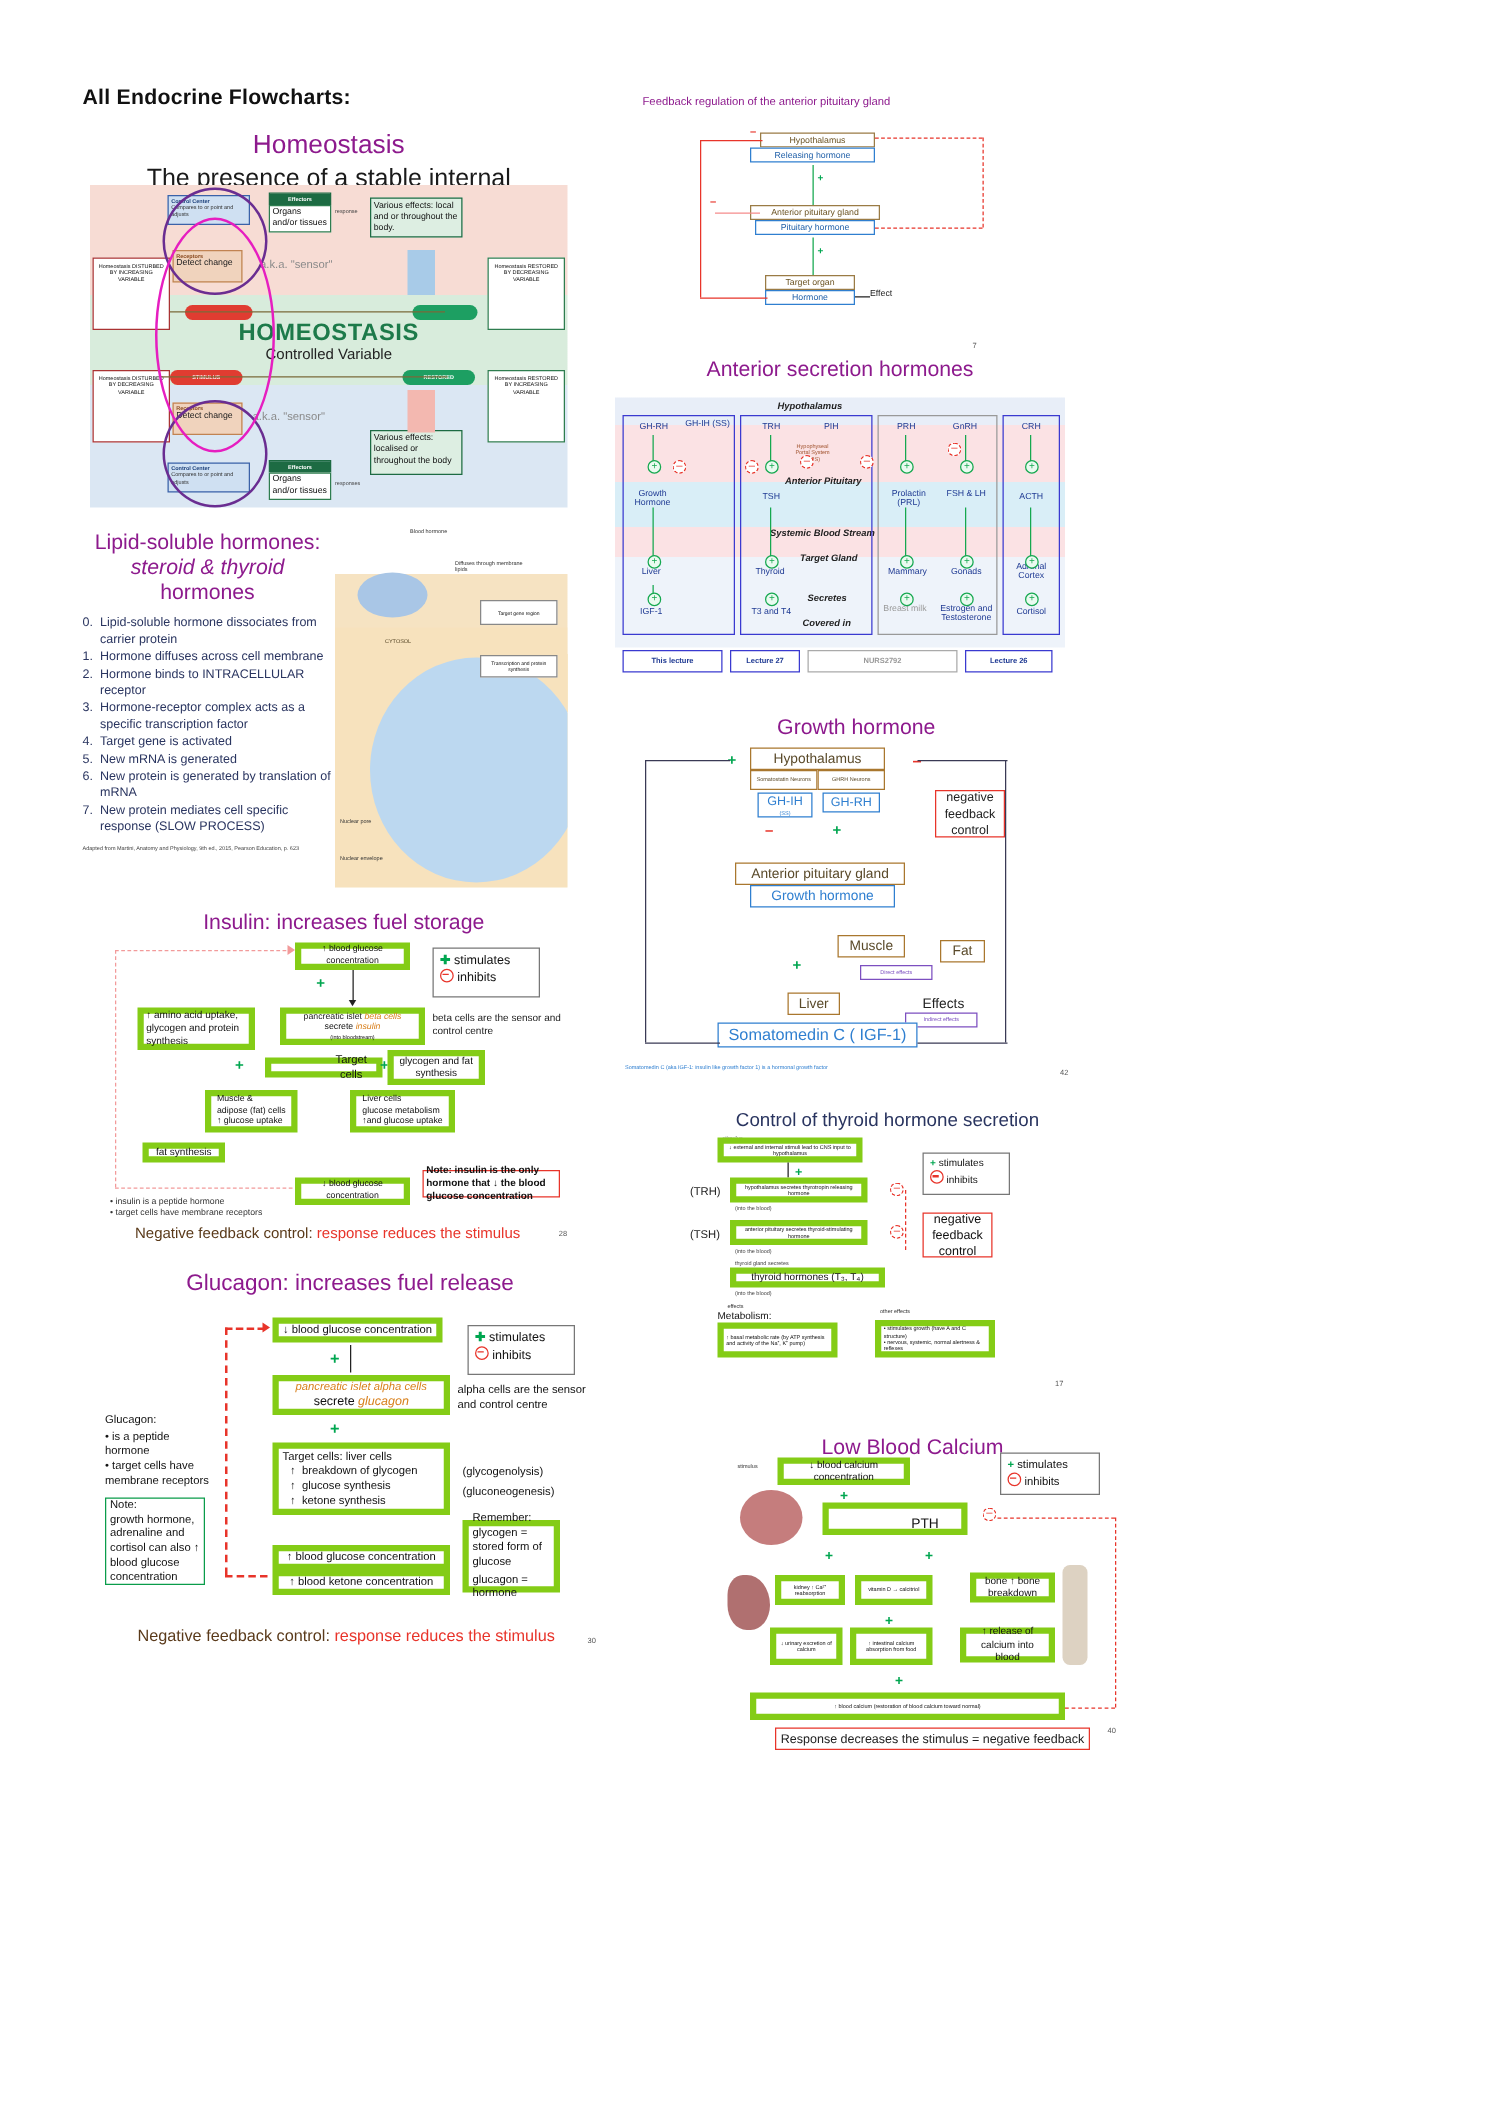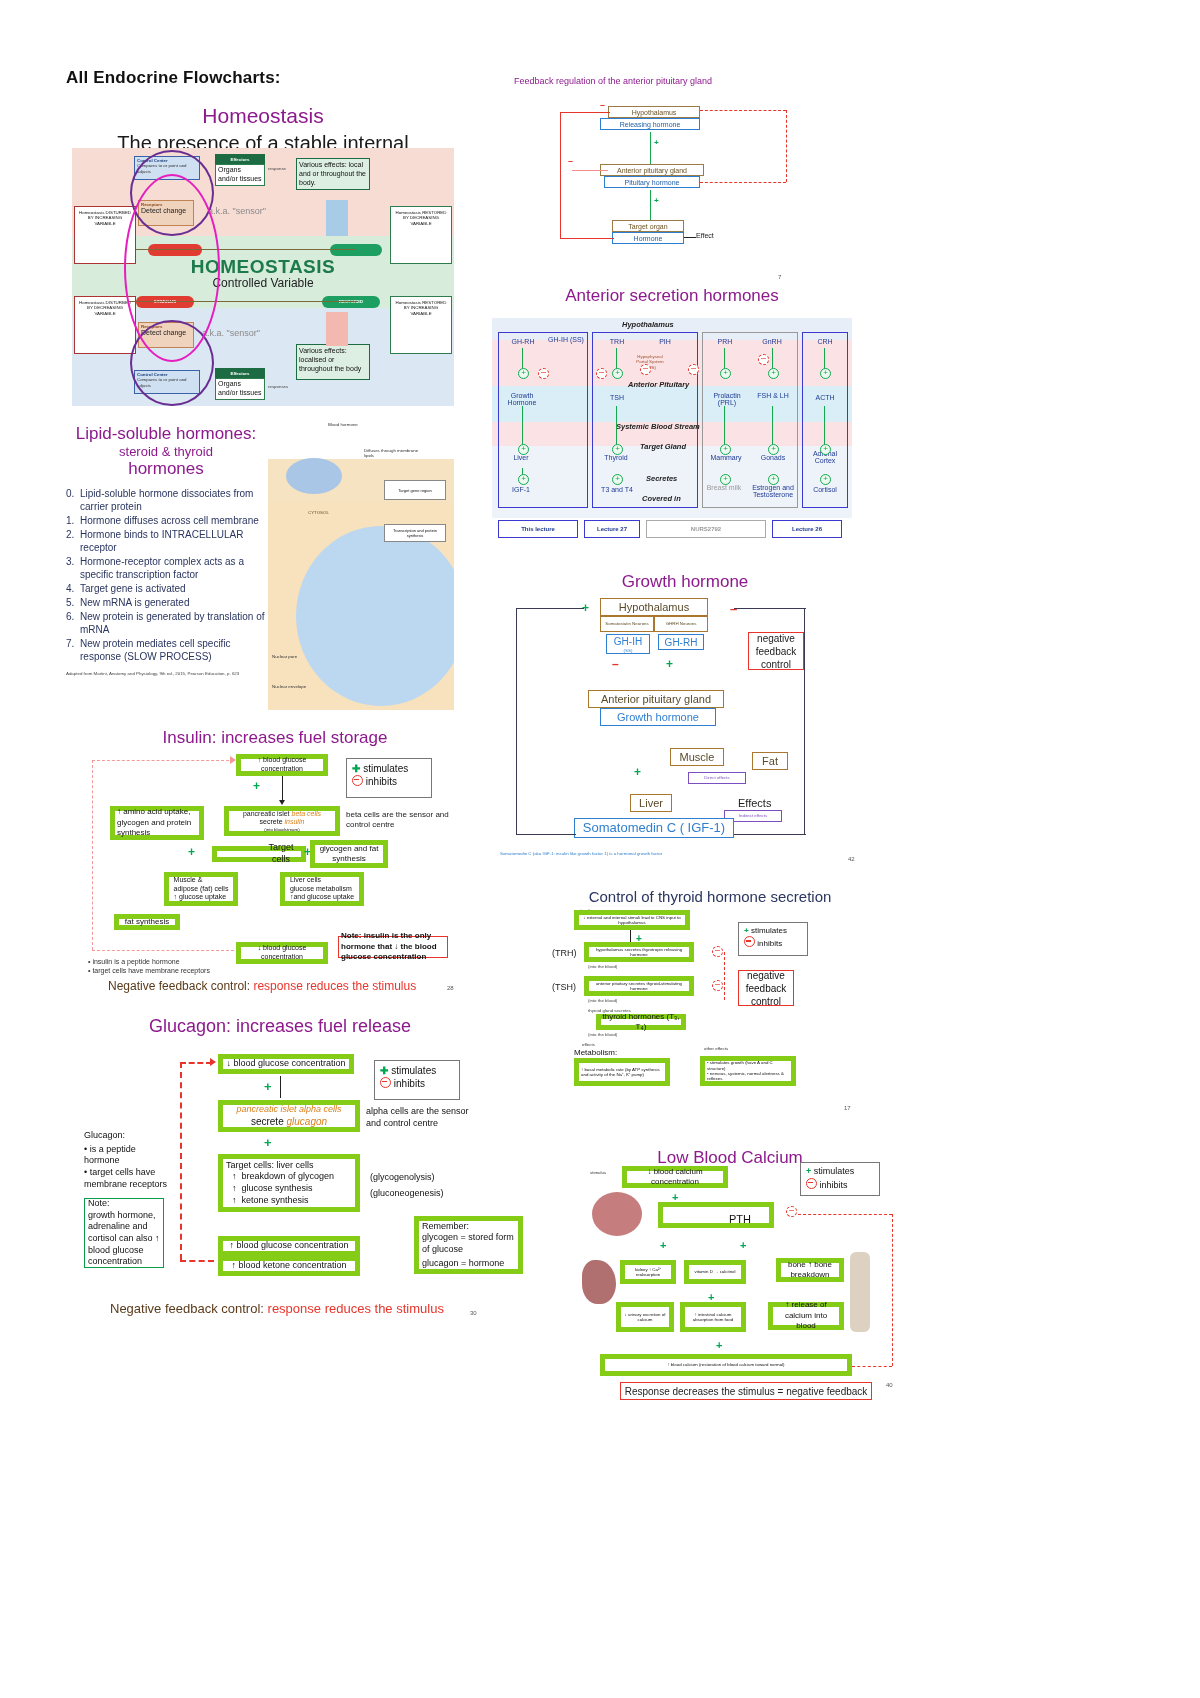--- a/index.html
+++ b/index.html
@@ -191,21 +191,21 @@
     <div class="abs" style="left:254px;top:52px;width:22px;height:36px;background:#a8cbe8;"></div>
     <div class="abs" style="left:254px;top:164px;width:22px;height:34px;background:#f3b8b0;"></div>
 
     <div class="ellipse-purple" style="left:58px;top:2px;width:80px;height:82px;"></div>
     <div class="ellipse-purple" style="left:58px;top:172px;width:80px;height:82px;"></div>
     <div class="ellipse-magenta" style="left:52px;top:26px;width:92px;height:184px;"></div>
   </div>
 
   <div class="abs" style="left:66px;top:424px;width:200px;">
     <div class="slide-title" style="font-size:17px;">Lipid-soluble hormones:</div>
-    <div class="slide-title" style="font-size:13px;">steroid &amp; thyroid</div>
+    <div class="slide-title" style="font-size:17px;font-style:italic;">steroid &amp; thyroid</div>
     <div class="slide-title" style="font-size:17px;">hormones</div>
     <div style="margin-top:8px;color:#2a3560;">
       <div class="s10" style="display:flex;margin-bottom:1px;">
           <span style="width:14px;flex:0 0 14px;">0.</span>
           <span>Lipid-soluble hormone dissociates from carrier protein</span>
         </div>
       <div class="s10" style="display:flex;margin-bottom:1px;">
           <span style="width:14px;flex:0 0 14px;">1.</span>
           <span>Hormone diffuses across cell membrane</span>
         </div>
@@ -370,21 +370,21 @@
       <div class="s9" style="text-align:left;">growth hormone, adrenaline and cortisol can also ↑ blood glucose concentration</div>
     </div>
 
     <div class="fbox" style="left:134px;top:186px;width:142px;height:20px;">
       <div class="s9">↑ blood glucose concentration</div>
     </div>
     <div class="fbox" style="left:134px;top:206px;width:142px;height:20px;">
       <div class="s9">↑ blood ketone concentration</div>
     </div>
 
-    <div class="fbox" style="left:286px;top:166px;width:109px;height:58px;padding:3px;flex-direction:column;align-items:flex-start;margin-left:44px;">
+    <div class="fbox" style="left:286px;top:166px;width:78px;height:58px;padding:3px;flex-direction:column;align-items:flex-start;">
       <div class="s9">Remember:</div>
       <div class="s9" style="text-align:left;">glycogen = stored form of glucose</div>
       <div class="s9" style="text-align:left;margin-top:2px;">glucagon = hormone</div>
     </div>
 
     <div class="dashh-red" style="left:96px;top:12px;width:32px;"></div>
     <div class="dashv-red" style="left:96px;top:12px;height:198px;"></div>
     <div class="dashh-red" style="left:96px;top:210px;width:34px;"></div>
     <div class="arrowright-red" style="left:126px;top:8px;"></div>
   </div>
@@ -594,21 +594,21 @@
       <div class="xtiny">anterior pituitary secretes thyroid-stimulating hormone</div>
     </div>
     <div class="abs xtiny" style="left:36px;top:112px;color:#444;">(into the blood)</div>
     <div class="rcirc" style="left:160px;top:94px;">–</div>
 
     <div class="fbox red" style="left:186px;top:84px;width:56px;height:36px;padding:2px;">
       <div class="s10">negative feedback control</div>
     </div>
 
     <div class="abs xtiny" style="left:36px;top:122px;color:#444;">thyroid gland secretes</div>
-    <div class="fbox" style="left:44px;top:128px;width:90px;height:16px;">
+    <div class="fbox" style="left:32px;top:128px;width:124px;height:16px;">
       <div class="s8">thyroid hormones (T₃, T₄)</div>
     </div>
     <div class="abs xtiny" style="left:36px;top:146px;color:#444;">(into the blood)</div>
 
     <div class="abs xtiny" style="left:30px;top:156px;color:#333;">effects</div>
     <div class="abs s8" style="left:22px;top:162px;">Metabolism:</div>
     <div class="fbox" style="left:22px;top:172px;width:96px;height:28px;padding:2px;">
       <div class="xtiny" style="text-align:left;">↑ basal metabolic rate (by ATP synthesis and activity of the Na⁺, K⁺ pump)</div>
     </div>
     <div class="abs xtiny" style="left:152px;top:160px;color:#333;">other effects</div>

